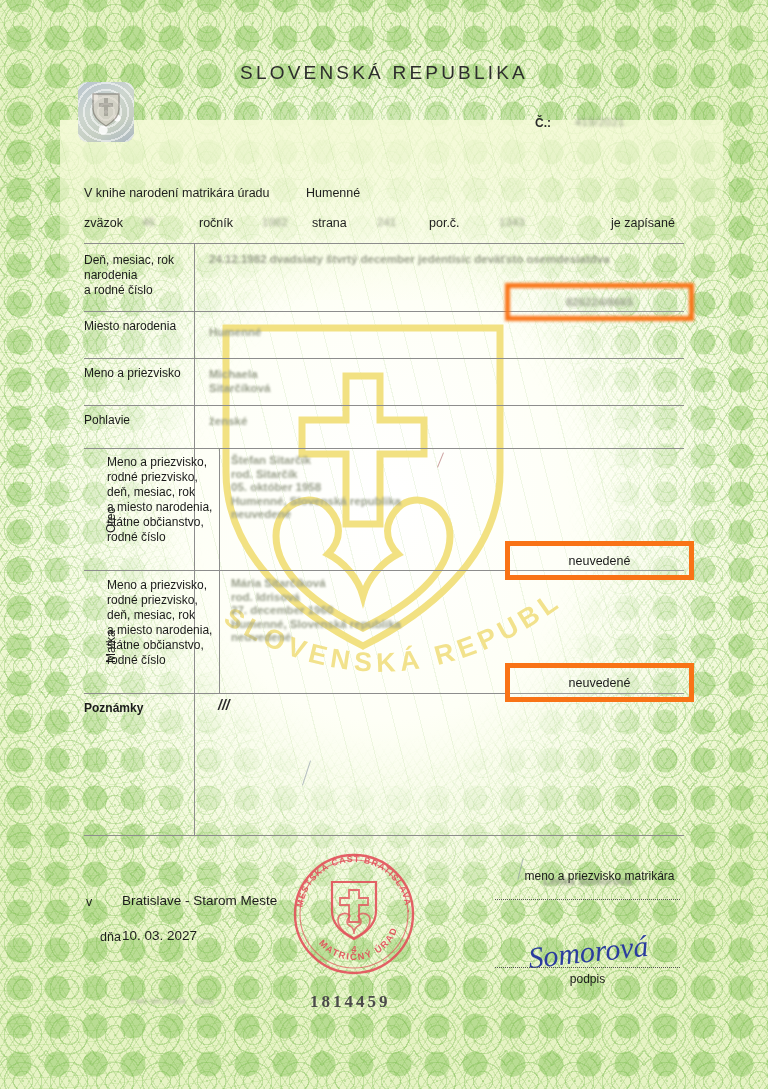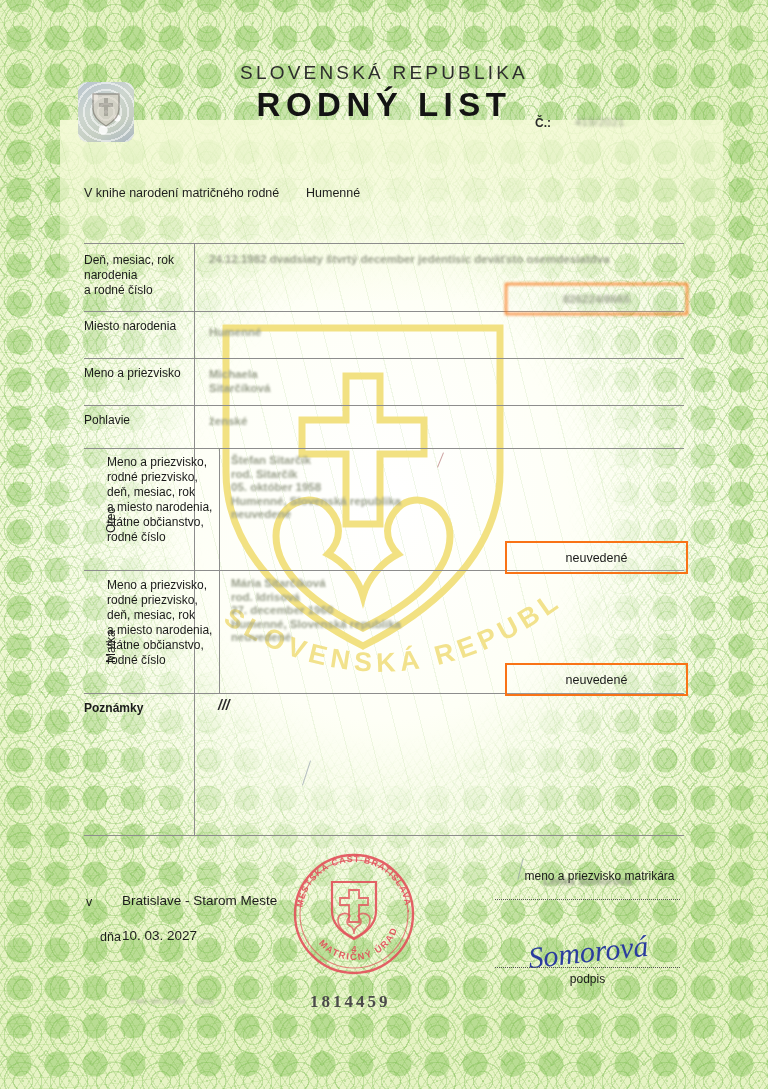--- a/index.html
+++ b/index.html
@@ -196,21 +196,21 @@
   .rotlabel {
     position: absolute;
     font-size: 12px;
     color: #1a1a1a;
     transform: rotate(-90deg);
     transform-origin: left top;
     white-space: nowrap;
   }
   .box {
     position: absolute;
-    border: 2px solid #f97316;
+    border: 5px solid #f97316;
     background: rgba(255,255,255,.12);
     display: flex;
     align-items: center;
     justify-content: center;
     font-size: 12.5px;
     color: #1a1a1a;
   }
   .box.blurred { color: #9aa08c; filter: blur(1.4px); font-size: 11.5px; font-weight: 600; }
 
   
@@ -300,27 +300,37 @@
   <div class="content">
 
     <div class="holo">
       <svg width="30" height="36" viewBox="0 0 30 36">
         <path d="M2 2 H28 V17 C28 26 20 31 15 34 C10 31 2 26 2 17 Z" fill="#d8cfc0" stroke="#6b6257" stroke-width="1.4"></path>
         <path d="M13 6 H17 V11 H22 V15 H17 V24 H13 V15 H8 V11 H13 Z" fill="#8e8579"></path>
       </svg>
     </div>
 
     <div class="title-rep">SLOVENSKÁ REPUBLIKA</div>
-    <div class="title-main">RODNÝ LIST</div>
     <div class="cislo-label">Č.:</div>
     <div class="cislo-value">419/2021</div>
 
-    <div class="reg-line1">V knihe narodení matričného rodné</div>
+    <div class="reg-line1">V knihe narodení matrikára úradu</div>
     <div class="reg-place">Humenné</div>
 
+    <div class="reg-row">
+      <span class="rl-zvazok">zväzok</span>
+      <span class="rl-zvazokv v">46</span>
+      <span class="rl-rocnik">ročník</span>
+      <span class="rl-rocnikv v">1982</span>
+      <span class="rl-strana">strana</span>
+      <span class="rl-stranav v">241</span>
+      <span class="rl-porc">por.č.</span>
+      <span class="rl-porcv v">1343</span>
+      <span class="rl-zapisane">je zapísané</span>
+    </div>
 
     <div class="tbl">
 
       <div class="hline" style="top:0px"></div>
       <div class="hline" style="top:68px"></div>
       <div class="hline" style="top:115px"></div>
       <div class="hline" style="top:162px"></div>
       <div class="hline" style="top:205px"></div>
       <div class="hline" style="top:327px"></div>
       <div class="hline" style="top:450px"></div>

